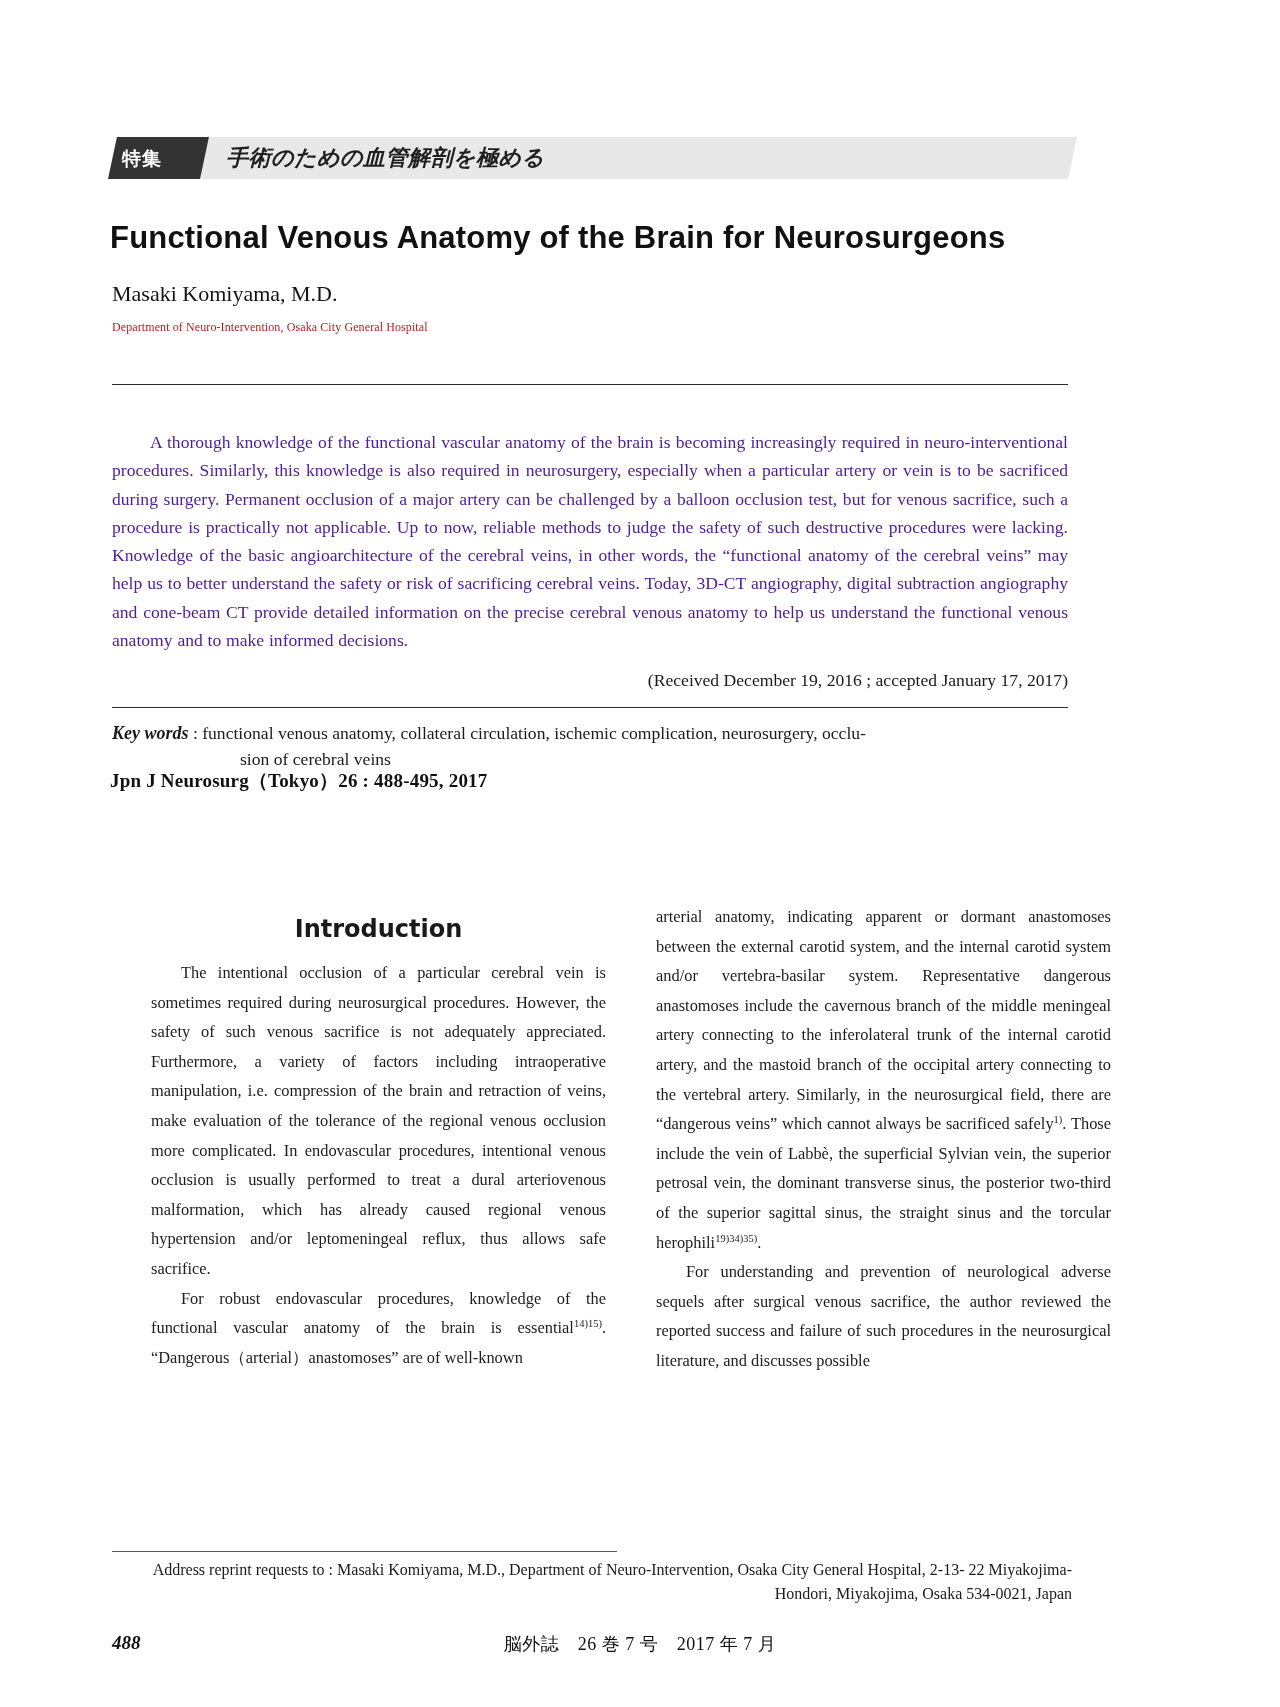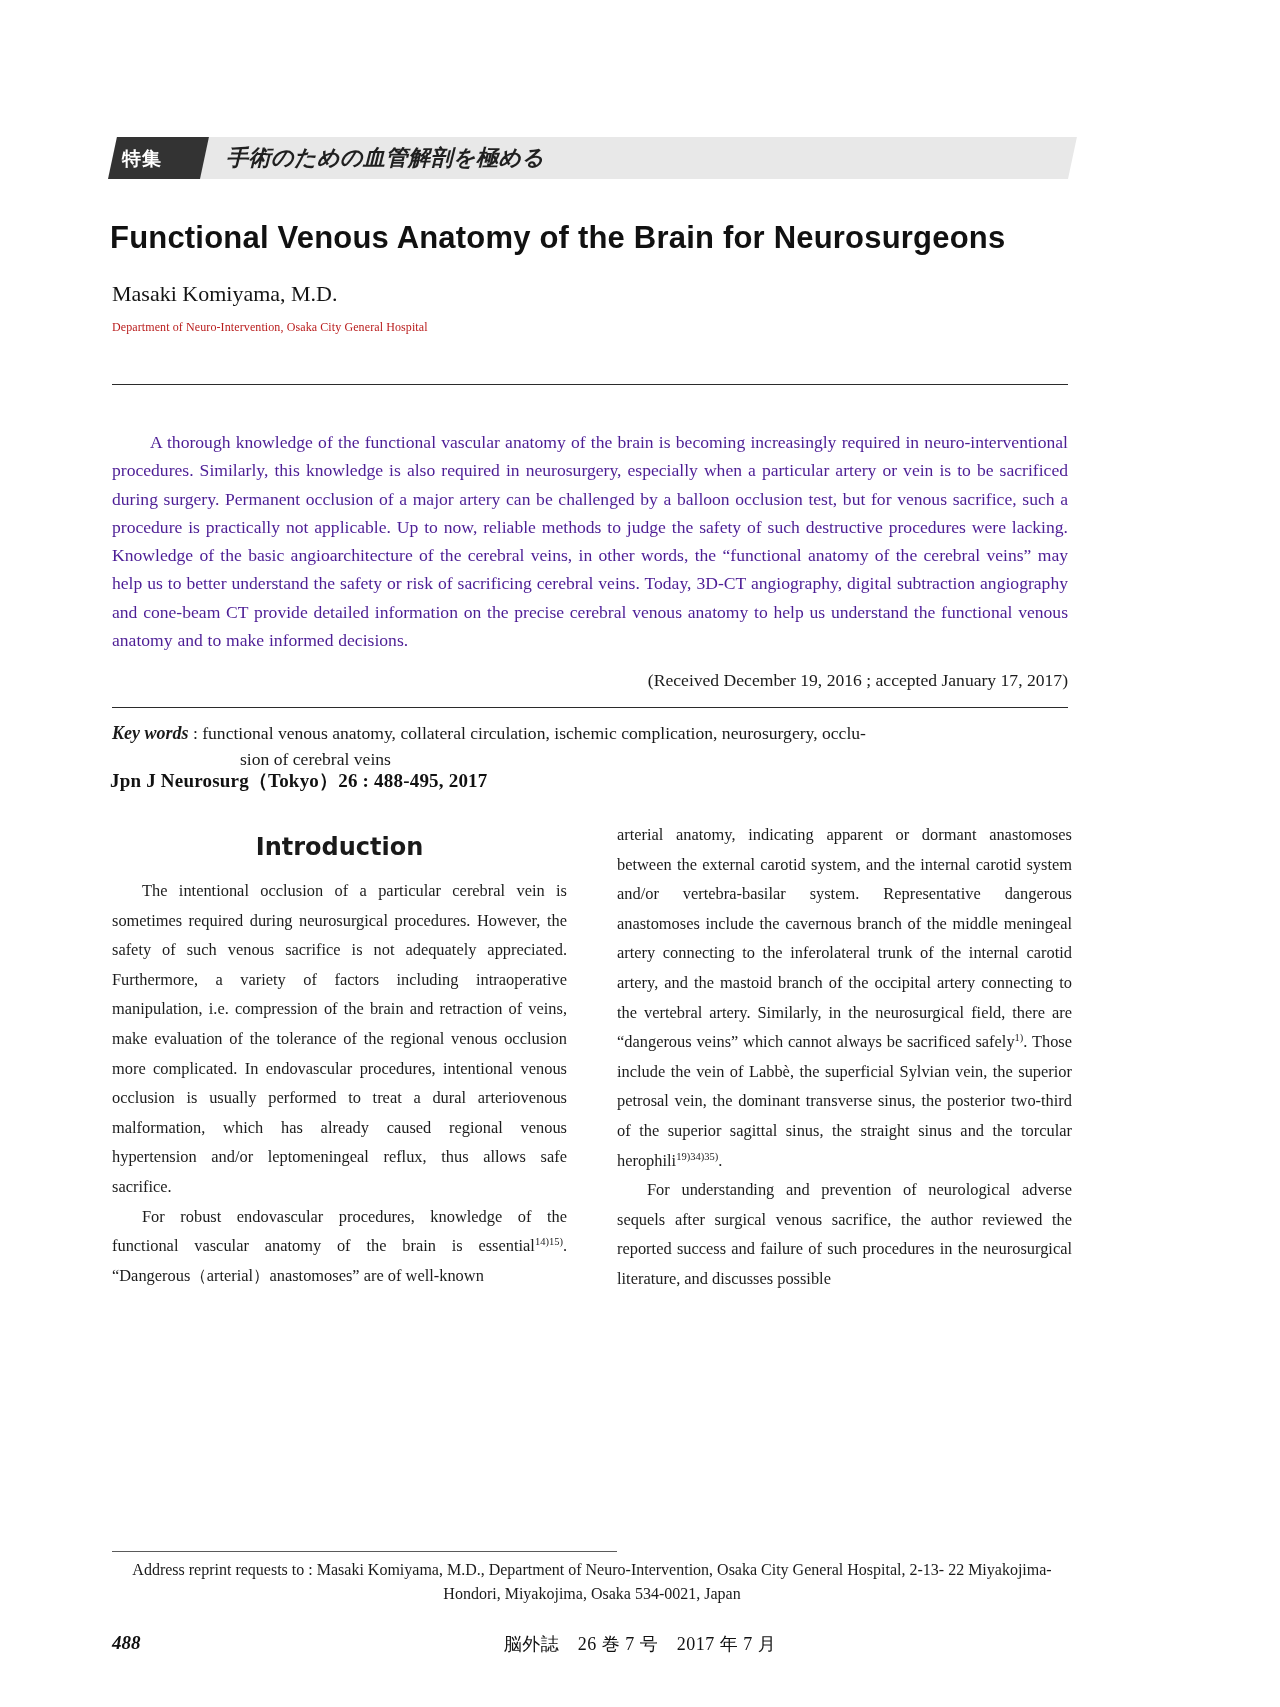--- a/index.html
+++ b/index.html
@@ -176,27 +176,28 @@
     font-weight: bold;
     font-size: 19px;
     line-height: 26px;
     color: #111111;
     letter-spacing: 0.2px;
   }
 
   
   .col {
     position: absolute;
-    top: 820px;
+    top: 902px;
     width: 455px;
     font-family: "Liberation Serif", serif;
     font-size: 16.4px;
     line-height: 29.6px;
     color: #1c1c1c;
     text-align: justify;
+    margin-left: 39px;
   }
   .col-left  { left: 112px; }
   .col-right { left: 617px; }
 
   .section-head {
     font-family: "DejaVu Sans", sans-serif;
     font-weight: bold;
     font-size: 24px;
     line-height: 34px;
     text-align: center;
@@ -220,21 +221,21 @@
   
   .footnote {
     position: absolute;
     left: 112px;
     top: 1558px;
     width: 960px;
     font-family: "Liberation Serif", serif;
     font-size: 16px;
     line-height: 24px;
     color: #1a1a1a;
-    text-align: center;
+    text-align: right;
   }
 
   
   .folio {
     position: absolute;
     left: 112px;
     top: 1632px;
     font-family: "Liberation Serif", serif;
     font-weight: bold;
     font-style: italic;

